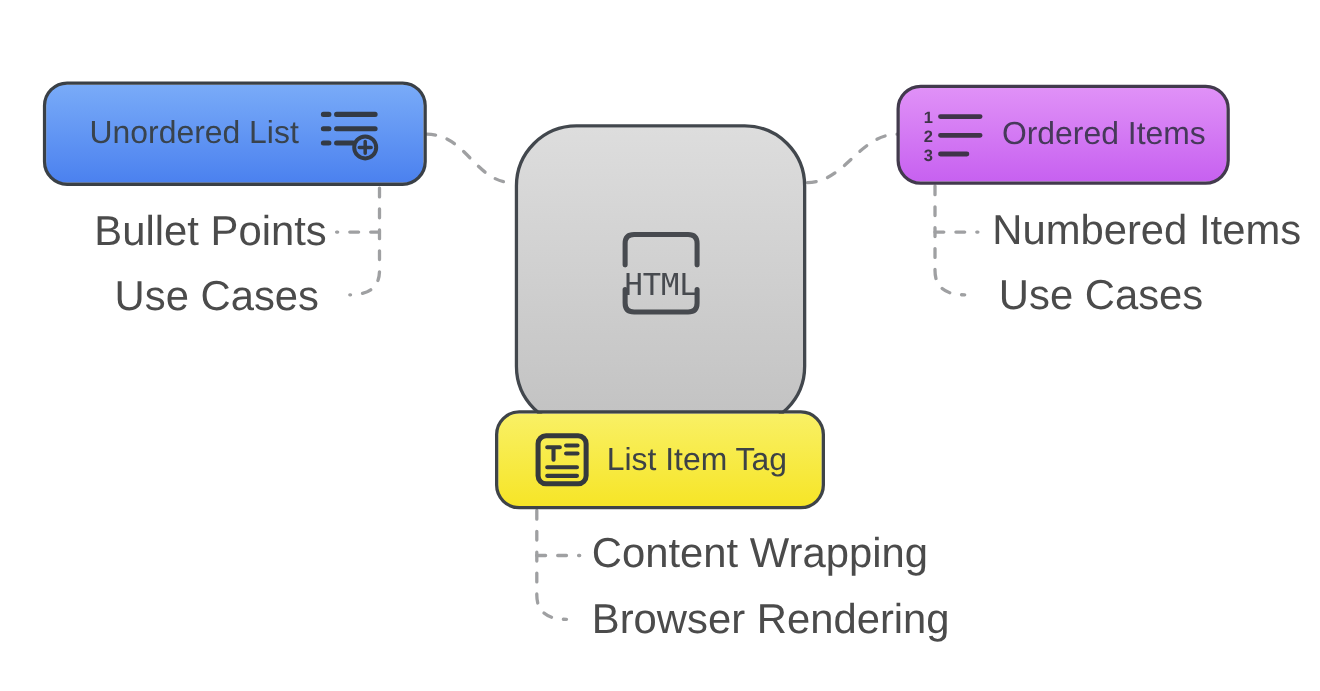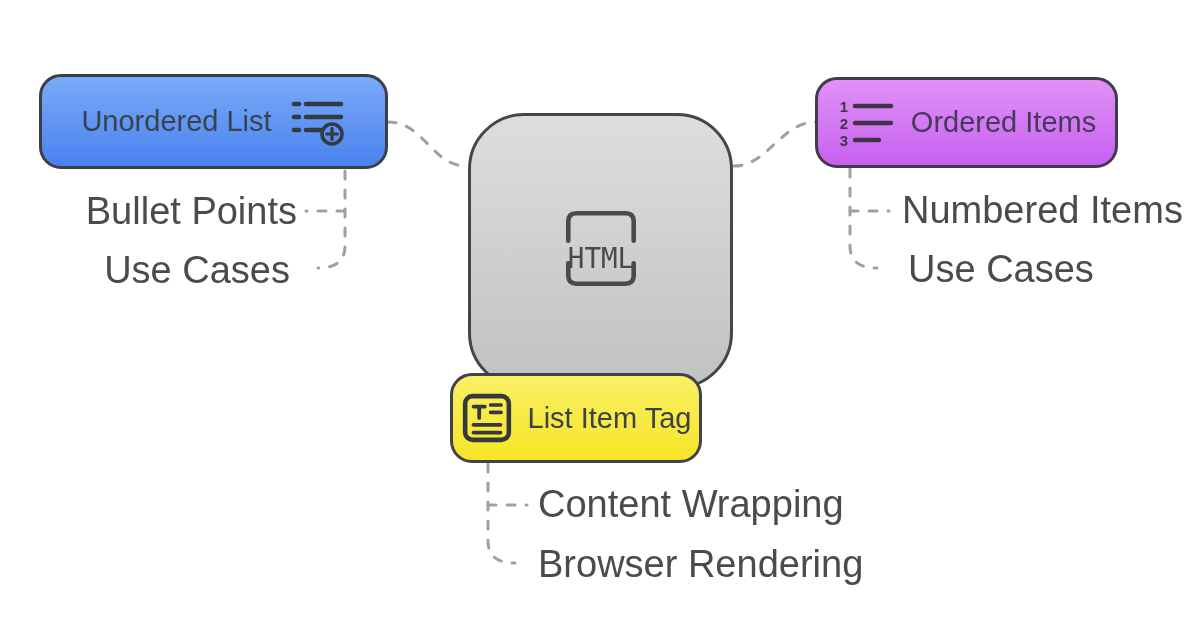--- a/index.html
+++ b/index.html
@@ -18,21 +18,21 @@
   .connectors{position:absolute;left:0;top:0;width:1200px;height:628px;}
   .node{position:absolute;display:flex;align-items:center;justify-content:center;
         border:3.5px solid var(--node-border);}
   .node-label{white-space:nowrap;}
   .node-unordered{left:39px;top:74px;width:349px;height:95px;border-radius:22px;
         background:linear-gradient(180deg,var(--blue-top),var(--blue-bottom));
         gap:18px;color:var(--blue-text);font-size:29px;}
   .node-ordered{left:815px;top:77px;width:303px;height:91px;border-radius:22px;
         background:linear-gradient(180deg,var(--purple-top),var(--purple-bottom));
         gap:16px;color:var(--purple-text);font-size:29px;border-color:#423A4D;}
-  .node-litag{left:450px;top:373px;width:252px;height:90px;border-radius:22px;
+  .node-litag{left:450px;top:373px;width:300px;height:90px;border-radius:22px;
         background:linear-gradient(180deg,var(--yellow-top),var(--yellow-bottom));
         gap:15px;color:var(--yellow-text);font-size:29px;border-color:#3E4348;}
   .node-center{left:468px;top:97px;width:265px;height:276px;border-radius:56px;
         background:linear-gradient(180deg,var(--gray-top),var(--gray-bottom));
         flex-direction:column;gap:6px;color:var(--gray-text);font-size:31px;
         border-color:#42474D;margin-top:16px;}
   .leaf{position:absolute;color:var(--label-text);font-size:38px;white-space:nowrap;
         transform:translateY(-50%);}
   .leaf.r{text-align:right;}
   .icon{flex:0 0 auto;display:block;}

